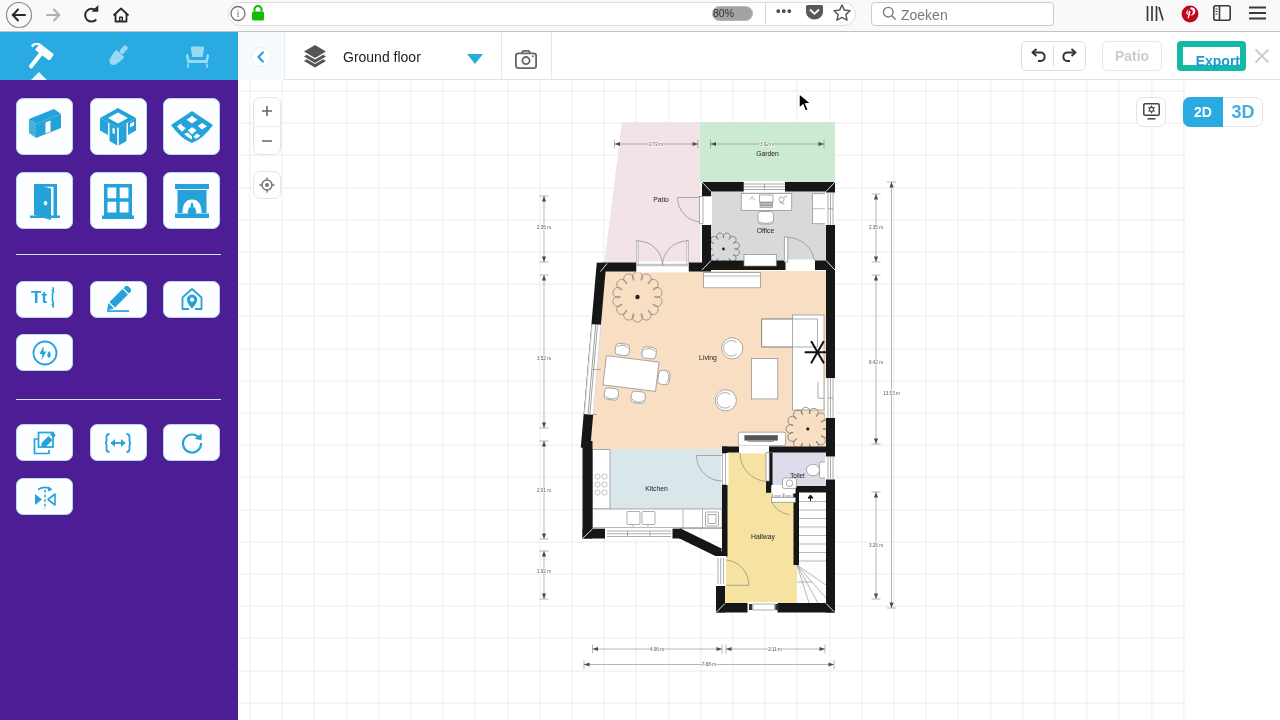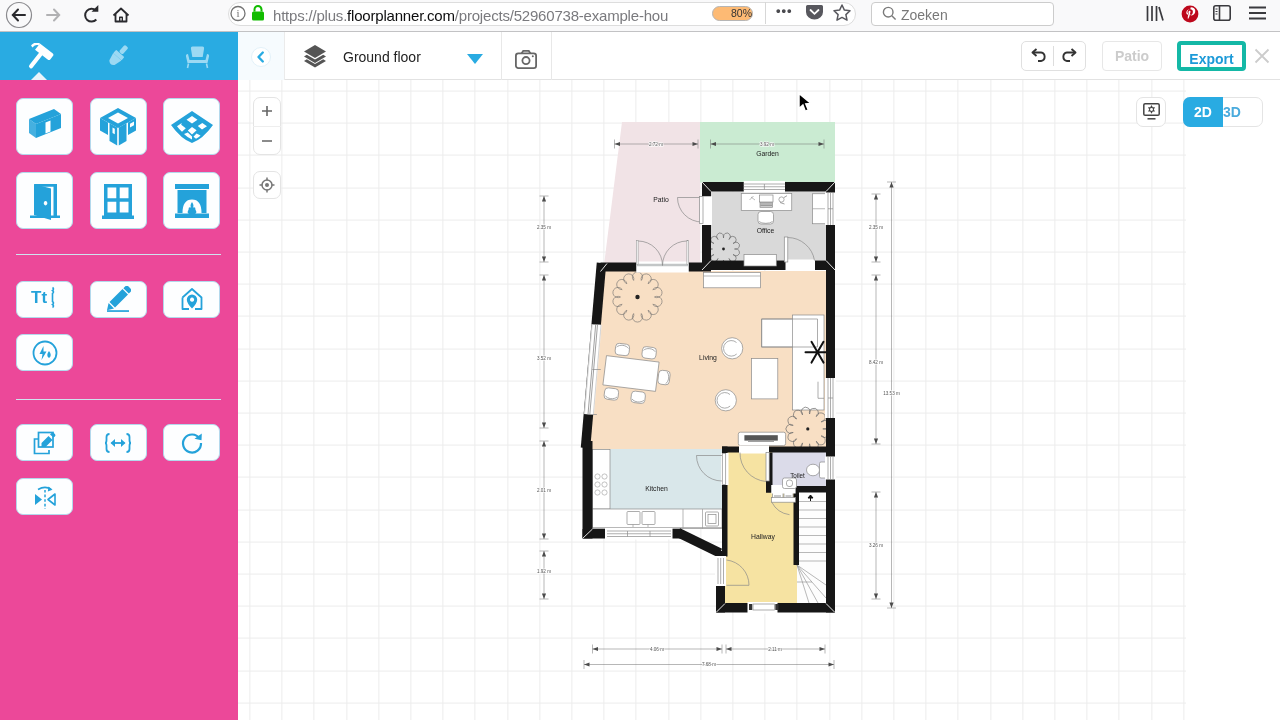--- a/index.html
+++ b/index.html
@@ -7,21 +7,21 @@
     font-family:"Liberation Sans", sans-serif; }
   .abs { position:absolute; }
   
   #chrome { position:absolute; left:0; top:0; width:1280px; height:32px;
     background:#f9f9fa; border-bottom:1px solid #c2c2c4; }
   #urlbar { position:absolute; left:228px; top:2px; width:628px; height:24px;
     background:#fff; border:1px solid #ddd; border-radius:13px; }
   #searchbar { position:absolute; left:871px; top:2px; width:183px; height:24px;
     background:#fff; border:1px solid #ccc; border-radius:4px; }
   
-  #sidebar { position:absolute; left:0; top:32px; width:238px; height:688px; background:#ec4899; }
+  #sidebar { position:absolute; left:0; top:32px; width:238px; height:688px; background:#4c1d95; }
   #tabbar { position:absolute; left:0; top:0; width:238px; height:48px; background:#29abe2; }
   #tabbar .tri { position:absolute; left:31px; top:40px; width:0; height:0;
     border-left:8px solid transparent; border-right:8px solid transparent; border-bottom:8px solid #e9f4fb; }
   .tbtn { position:absolute; width:57px; background:#fdfeff; border:1px solid #b3d8ec;
     border-radius:7px; display:flex; align-items:center; justify-content:center; }
   .big { height:57px; }
   .small { height:37px; }
   .divider { position:absolute; left:16px; width:205px; height:1px; background:#cfe3ef; }
   
   #toolbar { position:absolute; left:238px; top:32px; width:1042px; height:48px;
@@ -60,22 +60,21 @@
       <path d="M115.7 20.5 v-4.2 h2.6 v4.2" stroke-width="1.4"></path>
     </g>
   </svg>
   <div id="urlbar"></div>
   <svg class="abs" style="left:230px;top:3px" width="50" height="22" viewBox="0 0 50 22">
     <circle cx="8" cy="10.5" r="7" fill="none" stroke="#737373" stroke-width="1.3"></circle>
     <text x="8" y="14.2" font-size="11" fill="#737373" text-anchor="middle" font-family="Liberation Serif">i</text>
     <rect x="22" y="8.5" width="12" height="9" rx="1.5" fill="#12bc00"></rect>
     <path d="M24.5 8.5 v-2 a3.5 3.5 0 0 1 7 0 v2" fill="none" stroke="#12bc00" stroke-width="2"></path>
   </svg>
-  <div class="abs" style="left:273px;top:6.5px;width:402px;height:17px;overflow:hidden;font-size:15px;letter-spacing:-0.2px;color:#7a7a7e;white-space:nowrap">https://plus.<span style="color:#0c0c0d">floorplanner.com</span>/projects/52960738-example-hou</div>
-  <div class="abs" style="left:712px;top:5.5px;width:41px;height:15px;border:1px solid #b5b5b5;border-radius:8px;background:#fdba74;font-size:10.5px;color:#333;text-align:right;line-height:13px">80%</div>
+  <div class="abs" style="left:712px;top:5.5px;width:41px;height:15px;border:1px solid #b5b5b5;border-radius:8px;background:#a3a3a3;font-size:10.5px;color:#333;text-align:left;line-height:13px">80%</div>
   <div class="abs" style="left:765px;top:2px;width:1px;height:22px;background:#d7d7d7"></div>
   <div class="abs" style="left:776px;top:3px;font-size:13px;color:#4a4a4f;letter-spacing:1px;font-weight:bold">•••</div>
   <svg class="abs" style="left:806px;top:5px" width="17" height="15" viewBox="0 0 17 15">
     <path d="M0 1.5 A1.5 1.5 0 0 1 1.5 0 H15.5 A1.5 1.5 0 0 1 17 1.5 V7 a8.5 7.5 0 0 1 -17 0 Z" fill="#58585e"></path>
     <path d="M4.5 5 L8.5 8.8 L12.5 5" stroke="#fff" stroke-width="1.8" fill="none" stroke-linecap="round"></path>
   </svg>
   <svg class="abs" style="left:833px;top:4px" width="18" height="17" viewBox="0 0 18 17">
     <path d="M9 1 L11.4 6.1 L17 6.8 L12.9 10.6 L14 16.1 L9 13.4 L4 16.1 L5.1 10.6 L1 6.8 L6.6 6.1 Z" fill="none" stroke="#58585e" stroke-width="1.5" stroke-linejoin="round"></path>
   </svg>
   <div id="searchbar"></div>
@@ -287,21 +286,21 @@
   <div class="abs" style="left:815px;top:14px;width:1px;height:20px;background:#ddd"></div>
   <svg class="abs" style="left:792px;top:16px" width="17" height="15" viewBox="0 0 17 15">
     <path d="M3 4.5 H11 A4.3 4.3 0 0 1 11 13 H8" fill="none" stroke="#333" stroke-width="1.9"></path>
     <path d="M6.5 1 L2.5 4.5 L6.5 8" fill="none" stroke="#333" stroke-width="1.9" stroke-linejoin="round"></path>
   </svg>
   <svg class="abs" style="left:823px;top:16px" width="17" height="15" viewBox="0 0 17 15">
     <path d="M14 4.5 H6 A4.3 4.3 0 0 0 6 13 H9" fill="none" stroke="#333" stroke-width="1.9"></path>
     <path d="M10.5 1 L14.5 4.5 L10.5 8" fill="none" stroke="#333" stroke-width="1.9" stroke-linejoin="round"></path>
   </svg>
   <div class="abs" style="left:864px;top:9px;width:60px;height:30px;border:1px solid #e7e7e7;border-radius:4px;text-align:center;line-height:28px;font-size:14px;font-weight:bold;color:#ccc">Patio</div>
-  <div class="abs" style="left:939px;top:9px;width:69px;height:30px;border:4px solid #14b8a6;border-radius:4px;text-align:center;line-height:28px;font-size:14px;font-weight:bold;color:#1c9ad8">Export</div>
+  <div class="abs" style="left:939px;top:9px;width:69px;height:30px;border:6px solid #14b8a6;border-radius:4px;text-align:right;line-height:28px;font-size:14px;font-weight:bold;color:#1c9ad8">Export</div>
   <svg class="abs" style="left:1016px;top:16px" width="16" height="16" viewBox="0 0 16 16">
     <path d="M1.5 1.5 L14.5 14.5 M14.5 1.5 L1.5 14.5" stroke="#ccc" stroke-width="1.8"></path>
   </svg>
 </div>
 
 <div id="canvas">
   <div class="fbtn" style="left:15px;top:17px;width:28px;height:58px"></div>
   <div class="abs" style="left:15px;top:45.5px;width:28px;height:1px;background:#eee"></div>
   <svg class="abs" style="left:21px;top:23px" width="16" height="46" viewBox="0 0 16 46">
     <g stroke="#666" stroke-width="1.6">
@@ -319,21 +318,21 @@
   <svg class="abs" style="left:905px;top:23px" width="17" height="17" viewBox="0 0 17 17">
     <rect x="0.8" y="0.8" width="15.4" height="11.4" rx="1.3" fill="none" stroke="#444" stroke-width="1.5"></rect>
     <path d="M4.5 15.8 H12.5" stroke="#444" stroke-width="1.5"></path>
     <g transform="translate(8.5,6.4) scale(1.35) translate(-8.5,-6)">
     <path d="M8.5 2.8 L9.4 4.4 H11.1 L10.2 6 L11.1 7.6 H9.4 L8.5 9.2 L7.6 7.6 H5.9 L6.8 6 L5.9 4.4 H7.6 Z" fill="#444"></path>
     <circle cx="8.5" cy="6" r="1.1" fill="#fff"></circle>
       </g>
   </svg>
   <div class="abs" style="left:945px;top:17px;width:80px;height:30px;background:#fff;border:1px solid #e4e4e4;border-radius:7px"></div>
   <div class="abs" style="left:945px;top:17px;width:40px;height:30px;background:#29abe2;border-radius:7px 0 0 7px;text-align:center;line-height:30px;font-size:14px;font-weight:bold;color:#fff">2D</div>
-  <div class="abs" style="left:985px;top:17px;width:40px;height:30px;text-align:left;line-height:30px;font-size:14px;font-weight:bold;color:#4aabdd">3D</div>
+  <div class="abs" style="left:985px;top:17px;width:40px;height:30px;text-align:center;line-height:30px;font-size:18px;font-weight:bold;color:#4aabdd">3D</div>
 
   <svg id="plan" class="abs" style="left:292px;top:15px" width="380" height="590" viewBox="530 95 380 590">
 
     <polygon points="622,122 700,122 700,265 604,265" fill="#f1e3e6"></polygon>
     <rect x="700" y="122" width="135" height="60.5" fill="#caebd2"></rect>
     <rect x="711" y="191.5" width="115" height="69" fill="#d9d9d9"></rect>
     <polygon points="603.8,271 826,271 826,450 588,450 591,418" fill="#f8dfc4"></polygon>
     <rect x="592.5" y="449" width="129.5" height="60" fill="#d9e7ea"></rect>
     <polygon points="592.5,509 722,509 722,529 592.5,529" fill="#fff"></polygon>
     <rect x="722" y="452" width="75.5" height="151" fill="#f6e3a2"></rect>

